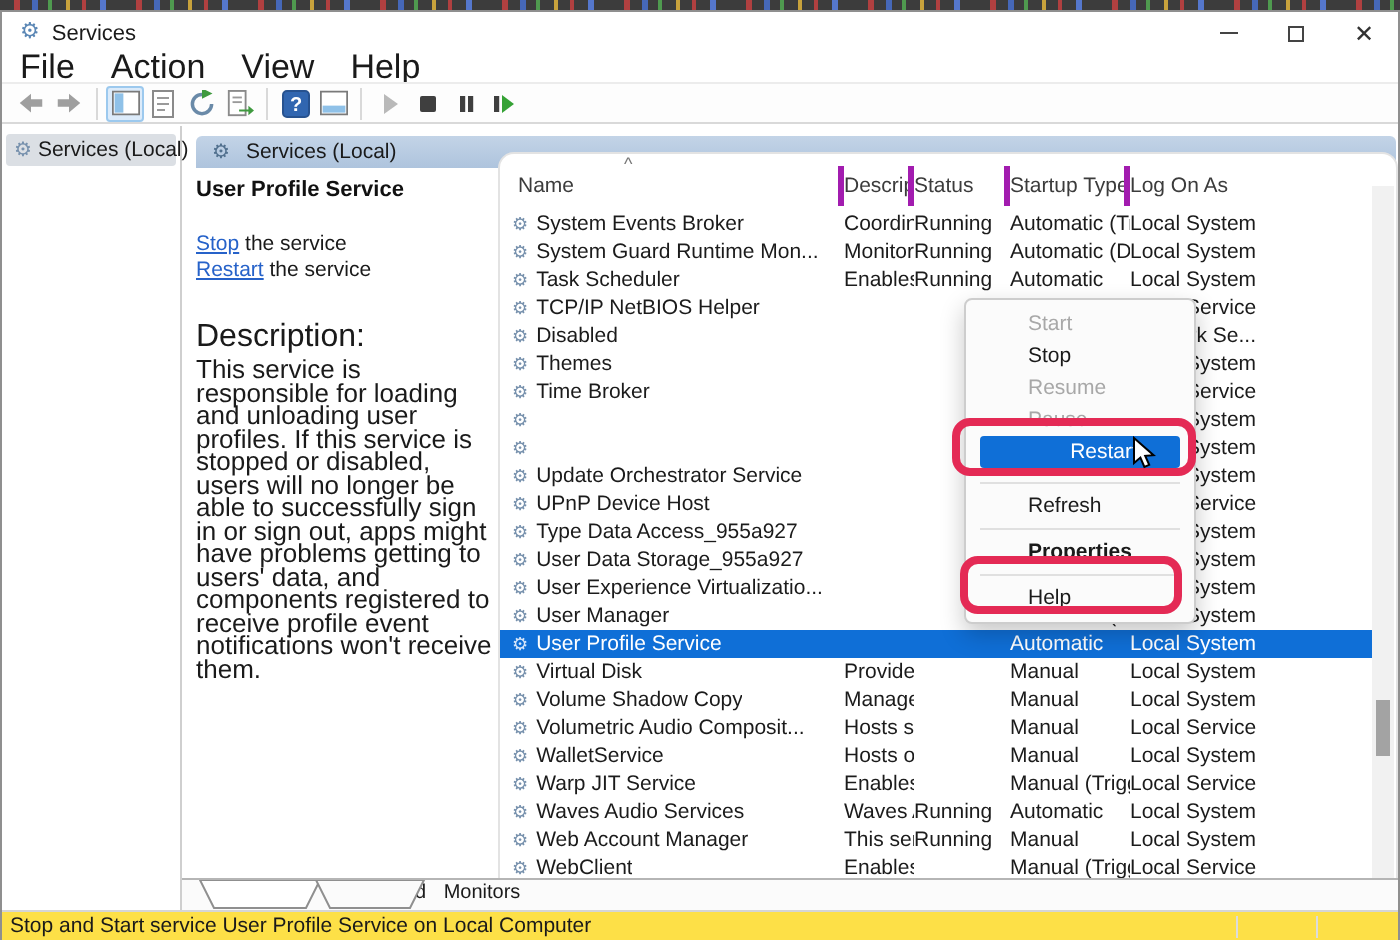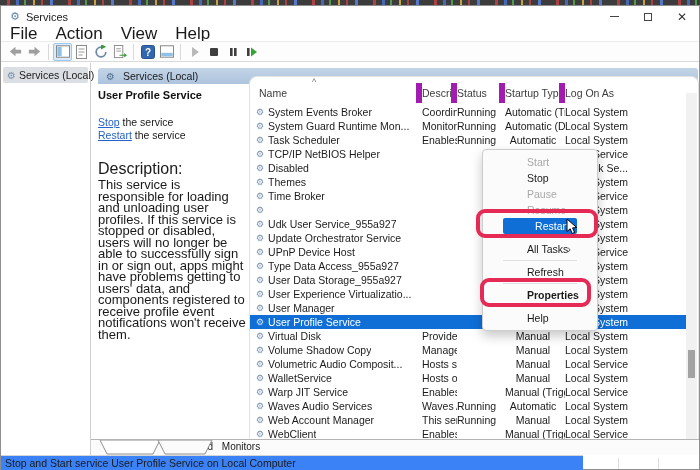--- a/index.html
+++ b/index.html
@@ -55,43 +55,43 @@
   .svc-title { font-size:11px; font-weight:bold; color:#111; }
   .svc-links { margin-top:15px; font-size:10.5px; line-height:13px; color:#1a1a1a; }
   .svc-links a { color:var(--link,#2662c9); text-decoration:underline; cursor:pointer; }
   .desc-label { margin-top:18px; font-size:16px; color:#1a1a1a; }
   .desc-text { margin-top:1px; font-size:13px; line-height:11.5px; color:#1a1a1a; }
 
   
   .list-panel { position:absolute; left:157px; top:13px; width:450px; height:367px; background:#fff; border:1px solid #e3e3e3; border-bottom:none; border-radius:8px 8px 0 0; overflow:hidden; }
   .sort-caret { position:absolute; left:62px; top:0; font-size:9px; color:#777; }
   .list-header { position:absolute; left:0; top:6px; width:438px; height:20px; display:flex; padding-left:6px; }
-  .hdr-cell { font-size:10.5px; color:#3c3c3c; display:flex; align-items:center; border-right:6px solid #a21caf; overflow:hidden; white-space:nowrap; }
+  .hdr-cell { font-size:10.5px; color:#3c3c3c; display:flex; align-items:center; border-right:3px solid #a21caf; overflow:hidden; white-space:nowrap; }
   .hdr-cell:last-child { border-right:none; }
   .rows { position:absolute; left:0; top:28px; width:438px; }
   .row { height:14px; display:flex; align-items:center; padding-left:6px; }
   .row .cell { font-size:10.5px; color:#1b1b1b; white-space:nowrap; overflow:hidden; padding-right:4px; }
   .row .gear { font-size:9px; color:#7791ad; margin-right:4px; flex:0 0 auto; }
   .row.selected { background:var(--sel,#0f6fd7); }
   .row.selected .cell { color:#fff; }
   .row.selected .gear { color:#d6e6fa; }
   .c0 { width:166px; display:flex; align-items:center; }
   .c0 .nm { overflow:hidden; white-space:nowrap; }
   .hdr-cell.c0 { padding-left:3px; display:flex; }
   .c1 { width:35px; }
   .c2 { width:48px; }
-  .c3 { width:60px;text-align:center; }
+  .c3 { width:60px; }
   .c4 { flex:1; }
 
   
   .vscroll { position:absolute; right:1px; top:16px; width:11px; height:351px; background:#f1f1f1; }
   .vscroll .thumb { position:absolute; left:2px; top:257px; width:7px; height:28px; background:#a3a3a3; }
 
   
-  .context-menu { position:absolute; left:390px; top:86px; width:116px; background:#fbfbfb; border:1px solid #cdcdcd; border-radius:4px; box-shadow:0 5px 12px rgba(0,0,0,.22); padding:4px 18px; z-index:5; }
+  .context-menu { position:absolute; left:390px; top:86px; width:116px; background:#fbfbfb; border:1px solid #cdcdcd; border-radius:4px; box-shadow:0 5px 12px rgba(0,0,0,.22); padding:4px 5px; z-index:5; }
   .cm-item { position:relative; height:16px; line-height:16px; font-size:10.5px; color:#1a1a1a; padding-left:26px; }
   .cm-item.disabled { color:#a8a8a8; }
   .cm-item.bold { font-weight:bold; }
   .cm-item.highlighted { background:var(--sel,#0f6fd7); color:#fff; margin:0 2px; padding-left:24px; border-radius:2px; text-align:center; }
   .cm-sep { height:1px; background:#e0e0e0; margin:3px 2px; }
   .cm-arrow { position:absolute; right:8px; top:0; font-size:11px; color:#555; }
 
   
   .anno { position:absolute; border:4px solid var(--anno,#e42a55); border-radius:9px; z-index:7; pointer-events:none; }
   .anno-restart { left:384px; top:146px; width:122px; height:29px; }
@@ -101,21 +101,21 @@
 
   
   .tabbar { position:absolute; left:90px; top:433px; width:608px; height:16px; background:#fbfbfb; border-top:1px solid #b5b5b5; }
   .tab { position:absolute; top:0; height:15px; }
   .tab-label { position:absolute; width:100%; text-align:center; top:1px; font-size:10px; color:#1a1a1a; }
   .tab-ext { left:8px; width:62px; }
   .tab-std { left:66px; width:56px; }
   .tree-panel-bottom { position:absolute; left:0; top:396px; width:90px; height:53px; background:#fff; border-right:1px solid #cfcfcf; }
 
   
-  .statusbar { position:absolute; left:0; top:449px; width:582px; height:15px; background:#3b82f6; border-top:1px solid #d5d5d5; display:flex; align-items:center; }
+  .statusbar { position:absolute; left:0; top:449px; width:698px; height:15px; background:#fde047; border-top:1px solid #d5d5d5; display:flex; align-items:center; }
   .status-text { font-size:10.5px; color:#1a1a1a; margin-left:4px; white-space:nowrap; }
   .sb-sep { position:absolute; top:2px; width:1px; height:11px; background:#dcdcdc; }
 </style>
 </head>
 <body>
 
 <div class="top-strip"></div>
 
 <div class="window">
 
@@ -330,21 +330,20 @@
                 <span class="gear">⚙</span>
               </div>
               <div class="cell c1"></div>
               <div class="cell c2"></div>
               <div class="cell c3">Automatic (Tri...</div>
               <div class="cell c4">Local System</div>
             </div>
             <div class="row">
               <div class="cell c0">
                 <span class="gear">⚙</span>
-                <span class="nm">Udk User Service_955a927</span>
               </div>
               <div class="cell c1"></div>
               <div class="cell c2"></div>
               <div class="cell c3">Manual</div>
               <div class="cell c4">Local System</div>
             </div>
             <div class="row">
               <div class="cell c0">
                 <span class="gear">⚙</span>
                 <span class="nm">Update Orchestrator Service</span>
@@ -496,25 +495,24 @@
             </div>
           </div>
         <div class="vscroll">
             <div class="thumb"></div>
           </div>
       </div>
 
       <div class="context-menu">
           <div class="cm-item disabled">Start</div>
           <div class="cm-item">Stop</div>
+          <div class="cm-item disabled">Resume</div>
           <div class="cm-item disabled">Pause</div>
-          <div class="cm-item disabled">Resume</div>
           <div class="cm-item highlighted">Restart</div>
           <div class="cm-sep"></div>
-          <div class="cm-item">All Tasks<span class="cm-arrow">›</span></div>
           <div class="cm-sep"></div>
           <div class="cm-item">Refresh</div>
           <div class="cm-sep"></div>
           <div class="cm-item bold">Properties</div>
           <div class="cm-sep"></div>
           <div class="cm-item">Help</div>
         </div>
 
       <div class="anno anno-restart"></div>
       <div class="anno anno-properties"></div>

